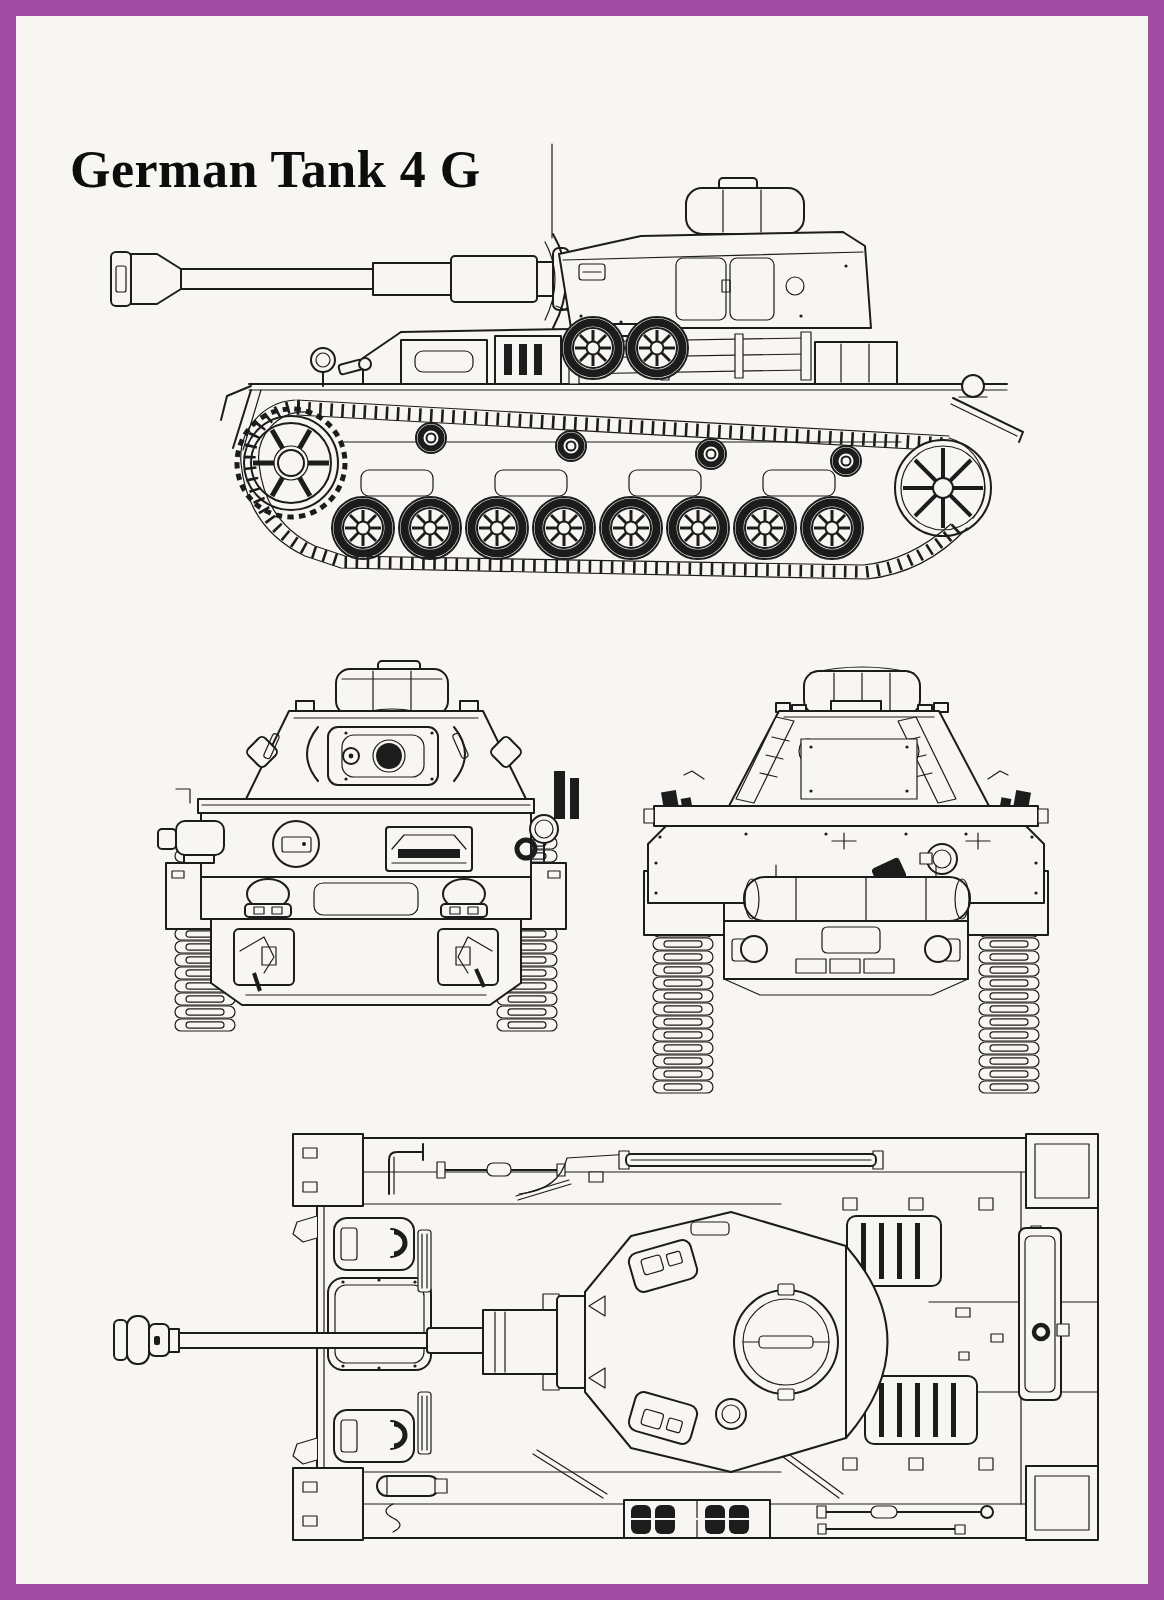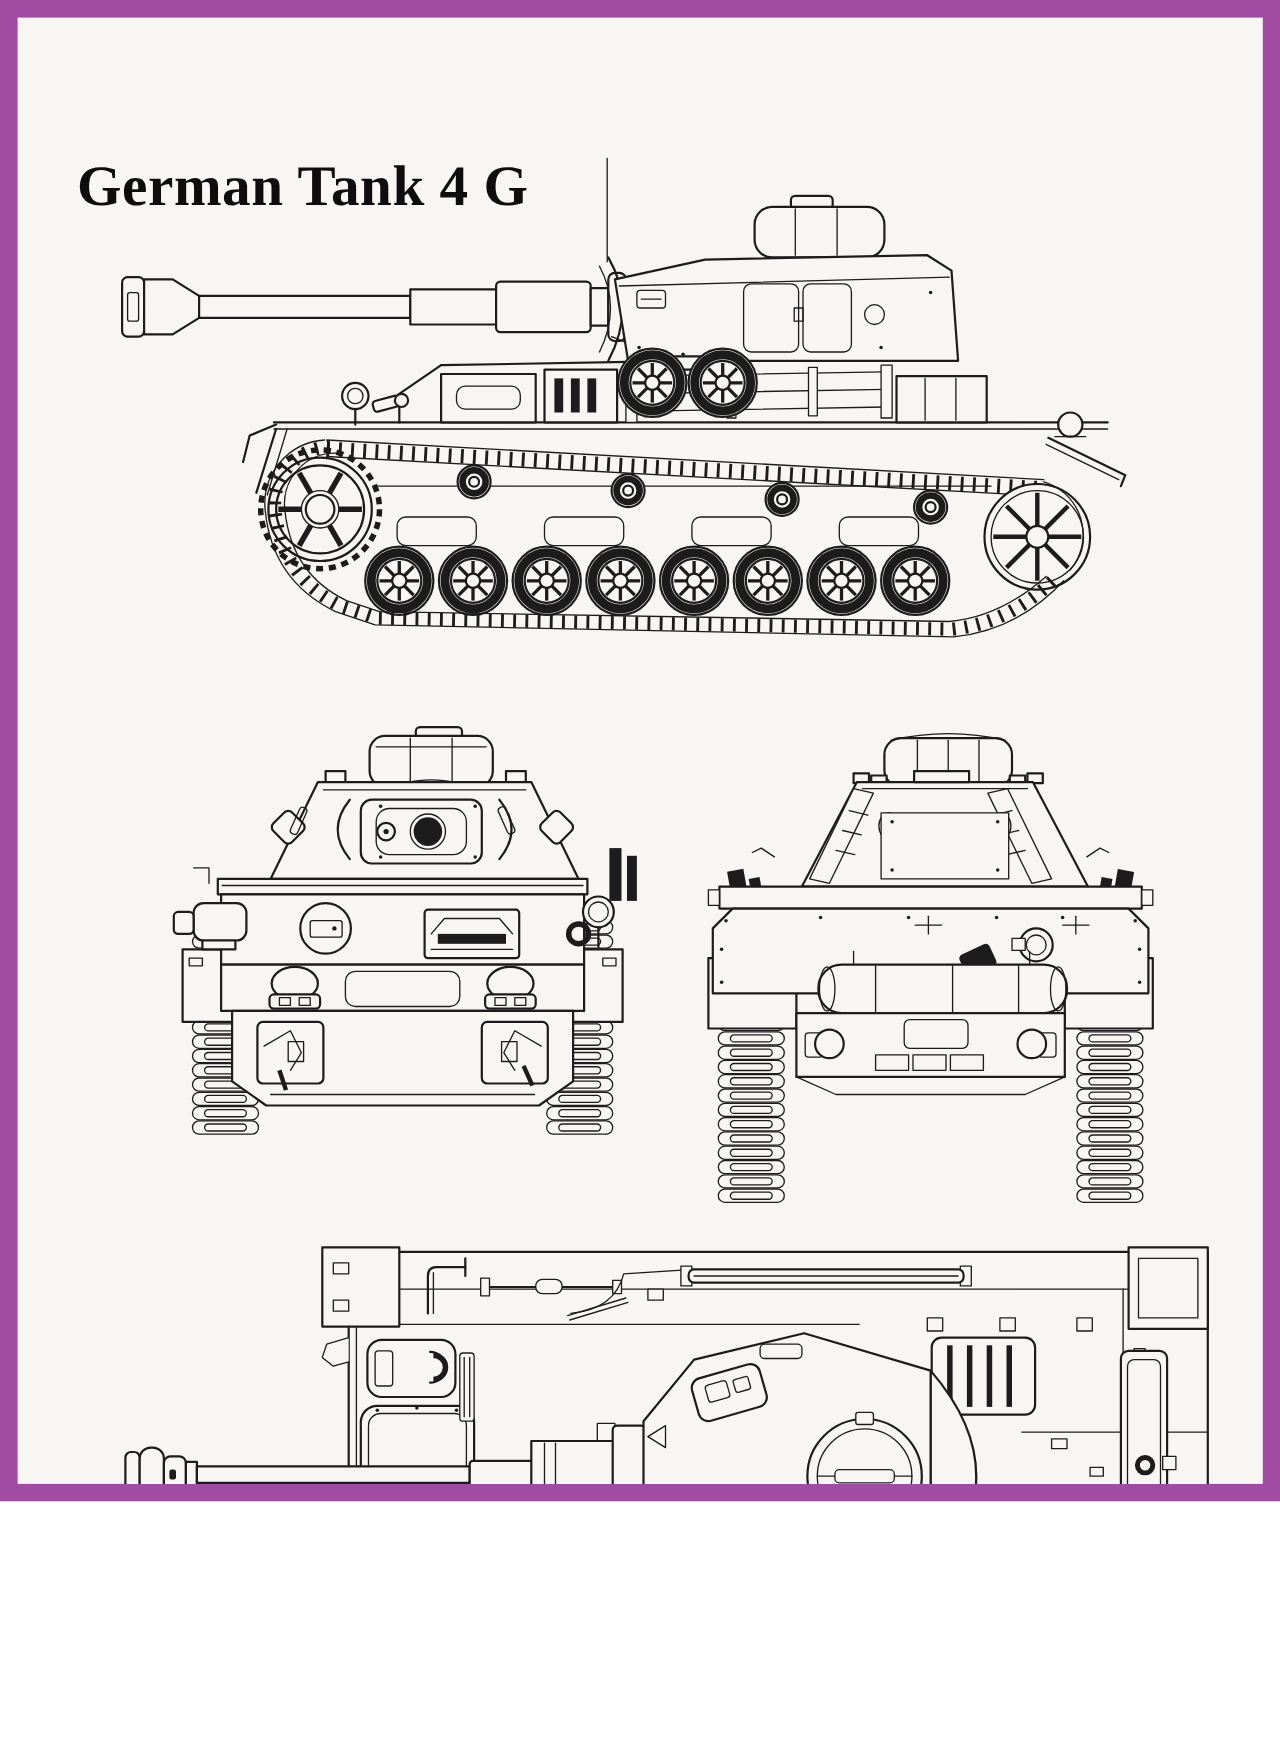--- a/index.html
+++ b/index.html
@@ -1,16 +1,16 @@
 <!DOCTYPE html>
 <html><head>
 <meta charset="utf-8">
 <style>
   html,body{margin:0;padding:0;background:#ffffff;}
-  .page{position:relative;width:1164px;height:1365px;box-sizing:border-box;
+  .page{position:relative;width:1164px;height:1600px;box-sizing:border-box;
         background:#f8f6f3;border:16px solid #a24ba2;overflow:hidden;
         font-family:"Liberation Serif",serif;}
   .title{position:absolute;left:54px;top:124px;margin:0;
          font-family:"Liberation Serif",serif;font-weight:bold;font-size:52px;
          color:#0d0d0d;letter-spacing:.5px;white-space:nowrap;}
   svg.view{position:absolute;overflow:visible;}
   .s{fill:none;stroke:#1c1c1c;stroke-width:2;stroke-linejoin:round;stroke-linecap:round;}
   .t{stroke-width:1.2;}
   .p{fill:#f8f6f3;}
   .d{fill:#1c1c1c;stroke:none;}

